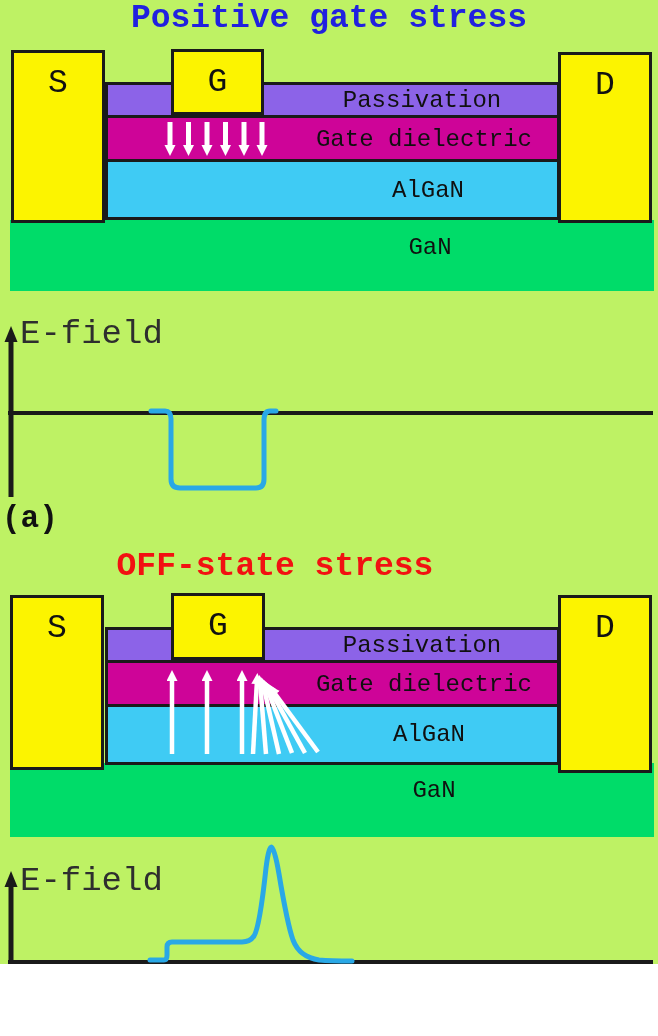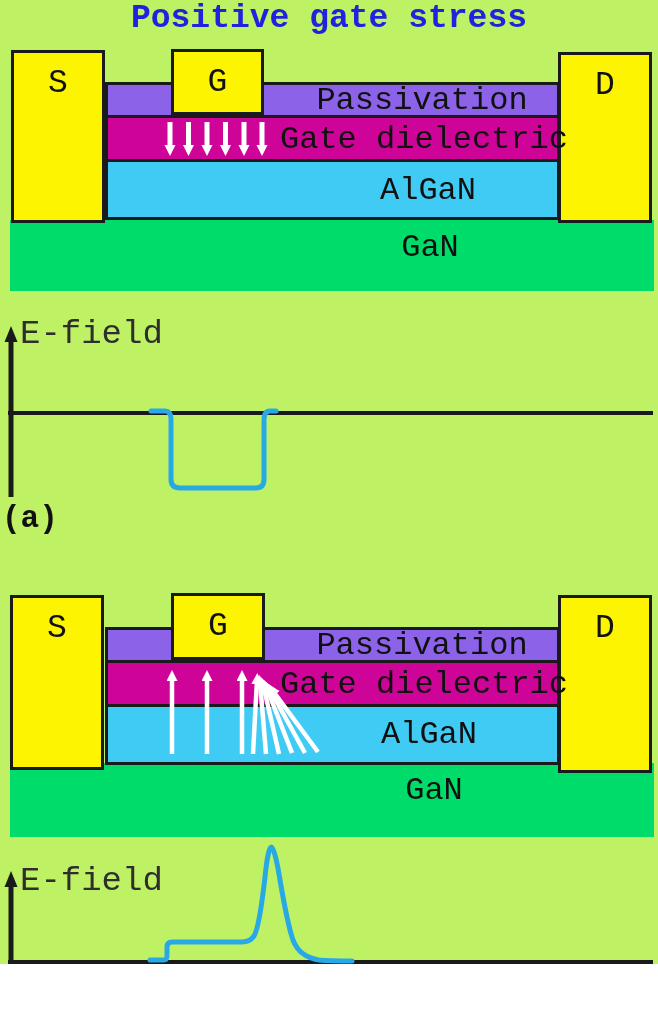--- a/index.html
+++ b/index.html
@@ -24,21 +24,21 @@
   .layer {
     position:absolute; border:3px solid var(--outline_black);
     box-sizing:border-box; z-index:2;
   }
   .passivation { background:var(--passivation_purple); }
   .dielectric  { background:var(--dielectric_magenta); }
   .barrier     { background:var(--algan_cyan); }
   .substrate   { position:absolute; background:var(--gan_green); z-index:1; }
   .layer-label {
     position:absolute; z-index:5; width:300px; text-align:center;
-    font-size:32px; line-height:31px; color:#101010; white-space:nowrap;
+    font-size:24px; line-height:31px; color:#101010; white-space:nowrap;
   }
   .efield-label {
     position:absolute; z-index:5; font-size:34px; line-height:30px; color:#2e2e2e;
   }
   .panel-letter {
     position:absolute; z-index:5; font-weight:bold; font-size:31px;
     line-height:31px; color:#111;
   }
   svg.overlay {
     position:absolute; left:0; top:0; z-index:4; pointer-events:none;
@@ -68,20 +68,21 @@
     </div>
 
   <div class="layer-label" style="left:272px; top:85px;">Passivation</div>
   <div class="layer-label" style="left:274px; top:124px;">Gate dielectric</div>
   <div class="layer-label" style="left:278px; top:175px;">AlGaN</div>
   <div class="layer-label" style="left:280px; top:232px;">GaN</div>
 
   <div class="efield-label" style="left:20px; top:319px;">E-field</div>
   <div class="panel-letter" style="left:2px; top:503px;">(a)</div>
 
+  <div class="panel-title title-b">OFF-state stress</div>
 
   <div class="substrate" style="left:10px; top:763px; width:644px; height:74px;"></div>
   <div class="layer passivation" style="left:105px; top:627px; width:455px; height:36px;"></div>
   <div class="layer dielectric" style="left:105px; top:660px; width:455px; height:47px;"></div>
   <div class="layer barrier" style="left:105px; top:704px; width:455px; height:61px;"></div>
   <div class="electrode sd" style="left:10px;  top:595px; width:94px; height:175px;">
       <span>S</span>
     </div>
   <div class="electrode g" style="left:171px; top:593px; width:94px; height:67px;">
       <span>G</span>

